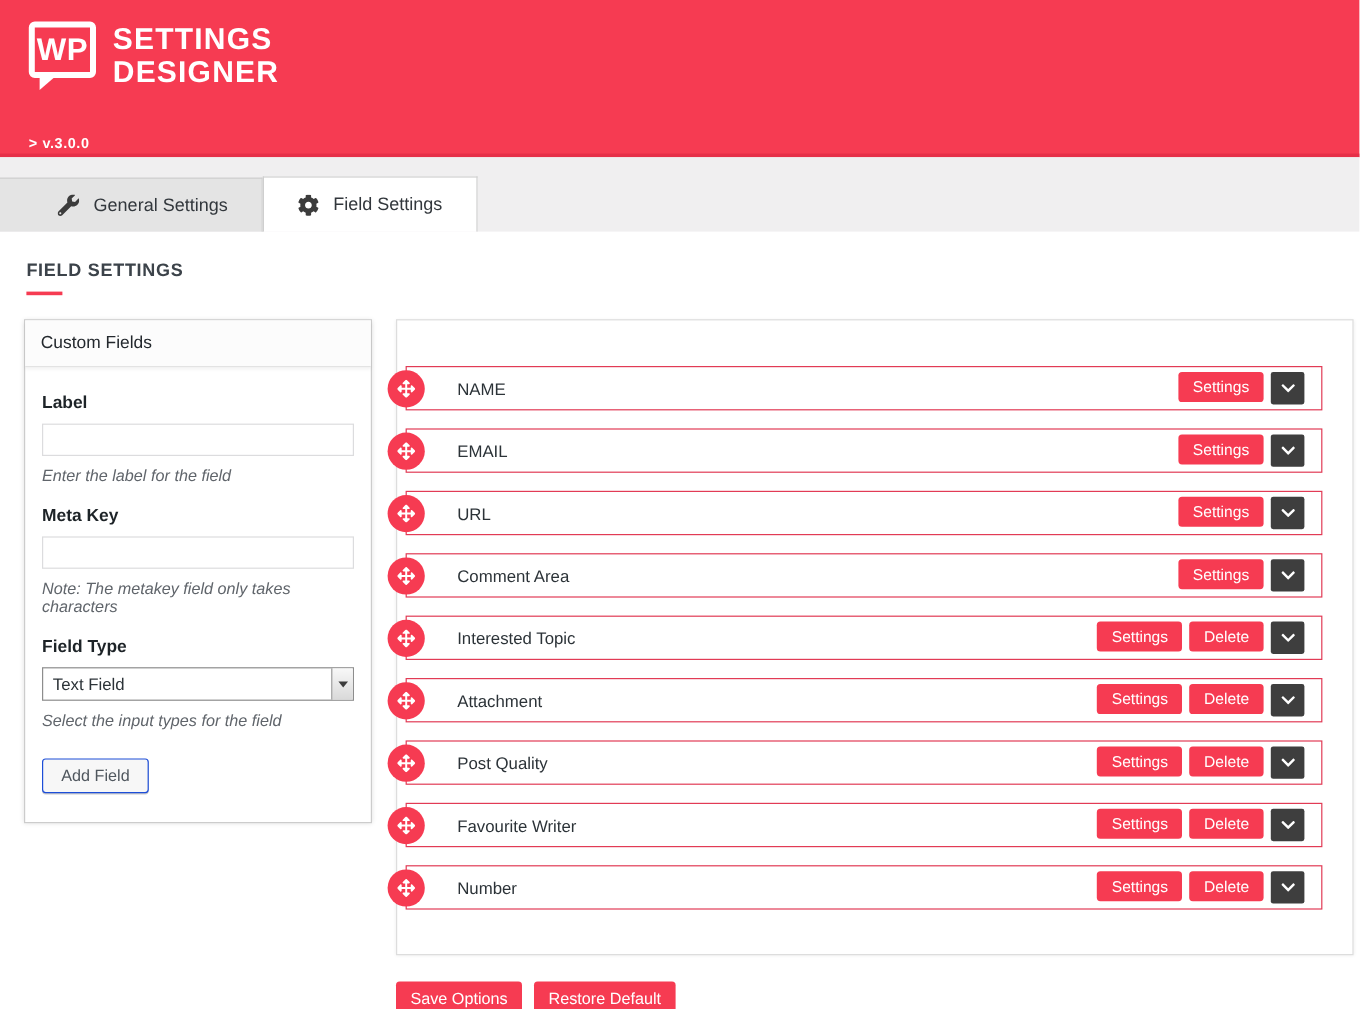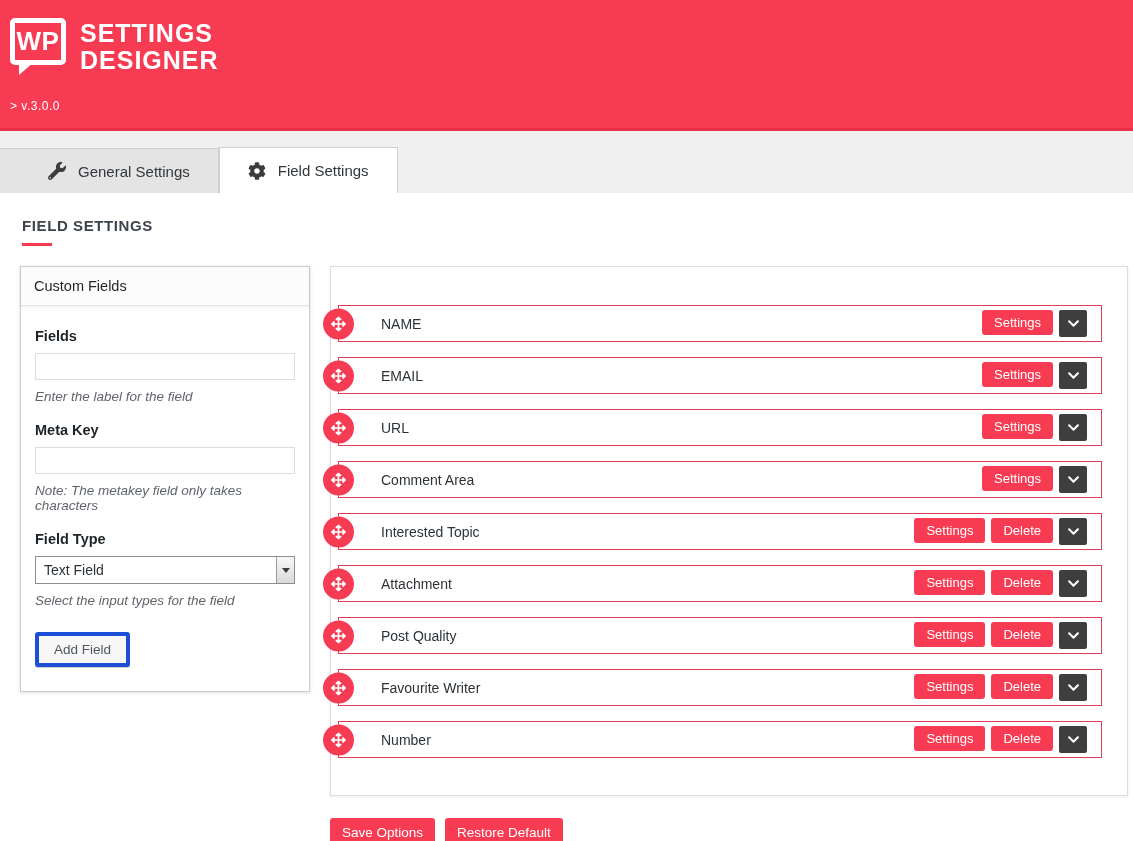--- a/index.html
+++ b/index.html
@@ -6,36 +6,36 @@
   html,body { background:#fff; }
   body {
     width:1133px; height:841px;
     font-family:"Liberation Sans", sans-serif;
     color:#32373c; overflow:hidden;
   }
 
   
   .app-header {
     height:131px; background:#f63b52; border-bottom:3px solid #e62f48;
-    padding:18px 0 0 10px;
+    padding:18px 0 0 24px;
   }
   .logo-row { display:flex; align-items:flex-start; gap:14px; }
   .wp-badge {
     position:relative; width:56px; height:47px;
     border:5px solid #fff; border-radius:5px;
     display:flex; align-items:center; justify-content:center;
     color:#fff; font-weight:bold; font-size:26px; letter-spacing:0.5px;
   }
   .wp-badge::after {
     content:""; position:absolute; left:4px; bottom:-15px;
     width:0; height:0;
     border-left:15px solid #fff; border-bottom:13px solid transparent;
   }
   .logo-title { color:#fff; font-weight:bold; font-size:25px; letter-spacing:1px; line-height:1.06; padding-top:2px; }
-  .app-version { color:#fff; font-size:12px; font-weight:normal; margin-top:26px; letter-spacing:0.5px; }
+  .app-version { color:#fff; font-size:12px; font-weight:bold; margin-top:39px; letter-spacing:0.5px; }
 
   
   .tab-bar {
     height:62px; background:#f0eff0;
     display:flex; align-items:flex-end;
   }
   .tab {
     height:45px; display:flex; align-items:center; gap:12px;
     padding:0 28px; font-size:15px; color:#32373c; cursor:pointer;
   }
@@ -75,21 +75,21 @@
   }
   .fake-select .select-value { flex:1; padding:0 8px; font-size:14px; color:#2c3338; }
   .select-arrow-btn {
     width:18px; height:100%; border-left:1px solid #999;
     background:linear-gradient(#f8f8f8, #d9d9d9);
     display:flex; align-items:center; justify-content:center;
   }
   .select-arrow-btn::after { content:""; border-left:4px solid transparent; border-right:4px solid transparent; border-top:5px solid #3c3c3c; }
   .add-field-button {
     margin-top:6px; padding:6px 15px; font-size:13.5px; color:#50575e;
-    background:#f7f7f7; border:4px solid #1d4ed8; border-radius:3px;
+    background:#f7f7f7; border:1px solid #1d4ed8; border-radius:3px;
     box-shadow:0 1px 0 #ccc; cursor:pointer; font-family:"Liberation Sans", sans-serif;
   }
 
   
   .fields-panel {
     width:798px; margin-left:20px; background:#fff;
     border:1px solid #ddd; box-shadow:0 1px 3px rgba(0,0,0,0.08);
     padding:38px 25px 37px 7px;
   }
   .field-row {
@@ -161,21 +161,21 @@
   <h1>FIELD SETTINGS</h1>
   <div class="heading-underline"></div>
 </div>
 
 <div class="content">
 
   <div class="custom-fields-panel">
     <div class="panel-header">Custom Fields</div>
     <div class="panel-body">
 
-      <label class="field-label">Fields</label>
+      <label class="field-label">Label</label>
       <input class="text-input" type="text" value="" style="">
       <div class="field-hint">Enter the label for the field</div>
 
       <label class="field-label">Meta Key</label>
       <input class="text-input" type="text" value="" style="">
       <div class="field-hint">Note: The metakey field only takes characters</div>
 
       <label class="field-label">Field Type</label>
       <div class="fake-select">
         <span class="select-value">Text Field</span>

